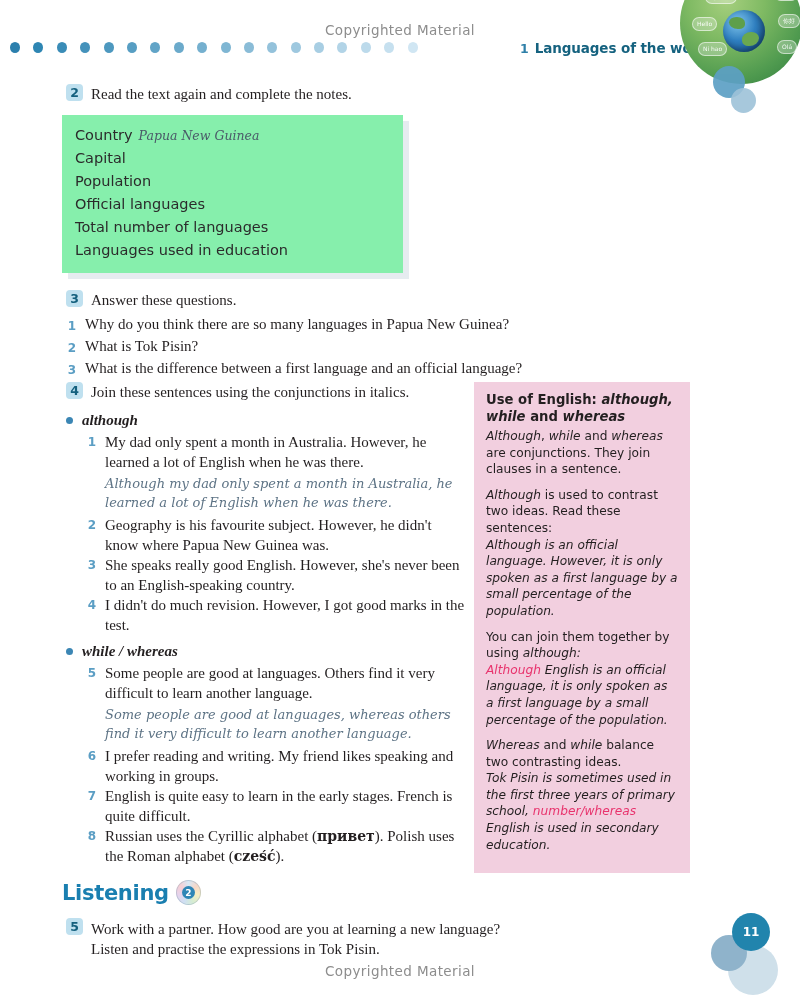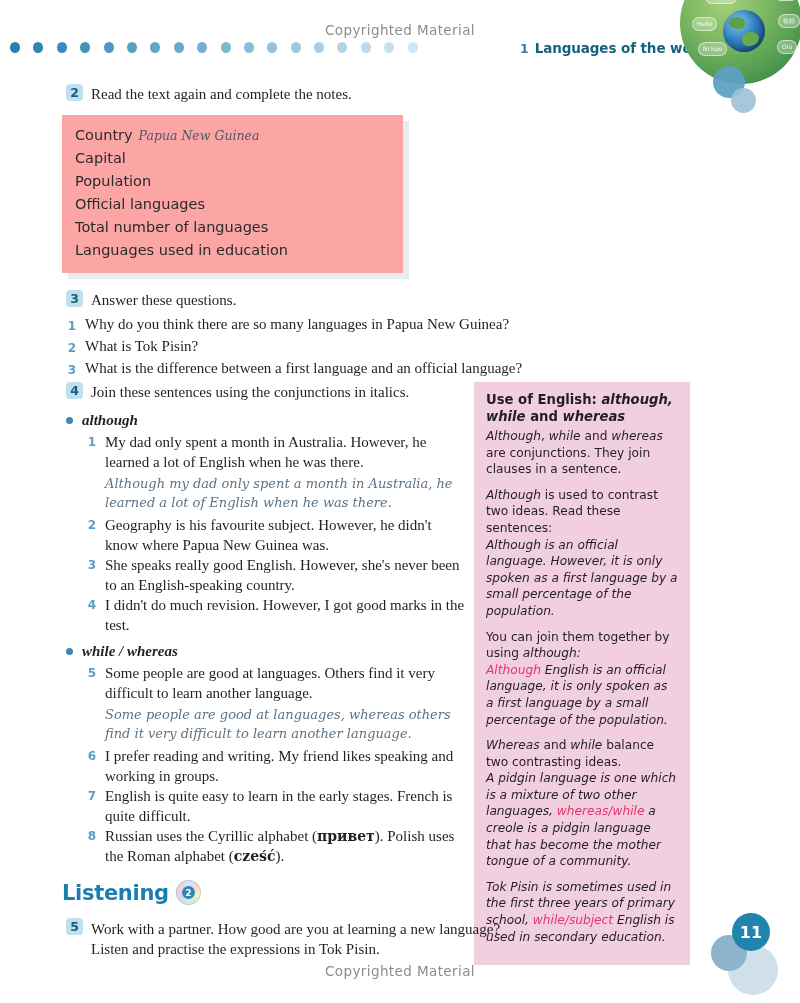--- a/index.html
+++ b/index.html
@@ -175,21 +175,21 @@
     position: absolute;
     left: 66px;
     top: 84px;
   }
   .note-box {
     position: absolute;
     left: 62px;
     top: 115px;
     width: 328px;
     padding: 9px 0 11px 13px;
-    background: #fca5a5;
+    background: #86efac;
     box-shadow: 6px 6px 0 rgba(140,170,185,0.22);
     font-family: "DejaVu Sans", sans-serif;
   }
   .note-line {
     font-size: 14.5px;
     line-height: 23px;
     color: #2b2b2b;
   }
   .note-line .answer {
     font-family: "DejaVu Serif", serif;
@@ -411,21 +411,21 @@
   .page-num {
     position: absolute;
     left: 26px;
     top: 0px;
     width: 38px;
     height: 38px;
     border-radius: 50%;
     background: #2184ad;
     color: #ffffff;
     font-family: "DejaVu Sans", sans-serif;
-    font-size: 16px;
+    font-size: 12px;
     font-weight: bold;
     display: flex;
     align-items: center;
     justify-content: center;
   }
 </style>
 </head>
 <body>
 
 <div class="copyright-top">Copyrighted Material</div>
@@ -558,22 +558,21 @@
   <div class="use-title">
     <span>Use of English: </span><i>although, while</i><span> and </span><i>whereas</i>
   </div>
   <div id="use-body">
       <p class="use-p"><i>Although</i>, <i>while</i> and <i>whereas</i> are conjunctions. They join clauses in a sentence.</p>
       <p class="use-p tight"><i>Although</i> is used to contrast two ideas. Read these sentences:</p>
       <p class="use-p"><i>Although is an official language. However, it is only spoken as a first language by a small percentage of the population.</i></p>
       <p class="use-p tight">You can join them together by using <i>although:</i></p>
       <p class="use-p"><i><span style="color:#e8336d">Although</span> English is an official language, it is only spoken as a first language by a small percentage of the population.</i></p>
       <p class="use-p tight"><i>Whereas</i> and <i>while</i> balance two contrasting ideas.</p>
-      <p class="use-p"><i>A pidgin language is one which is a mixture of two other languages, <span style="color:#e8336d">whereas/</span><span style="color:#e8336d">while</span> a creole is a pidgin language that has become the mother tongue of a community.</i></p>
-      <p class="use-p"><i>Tok Pisin is sometimes used in the first three years of primary school, <span style="color:#e8336d">while/subject</span> English is used in secondary education.</i></p>
+      <p class="use-p"><i>Tok Pisin is sometimes used in the first three years of primary school, <span style="color:#e8336d">number/whereas</span> English is used in secondary education.</i></p>
     </div>
 </div>
 
 <div class="listening-head">
   <span class="listening-title">Listening</span>
   <span class="cd-icon">
     <span class="hub">2</span>
   </span>
 </div>
 

